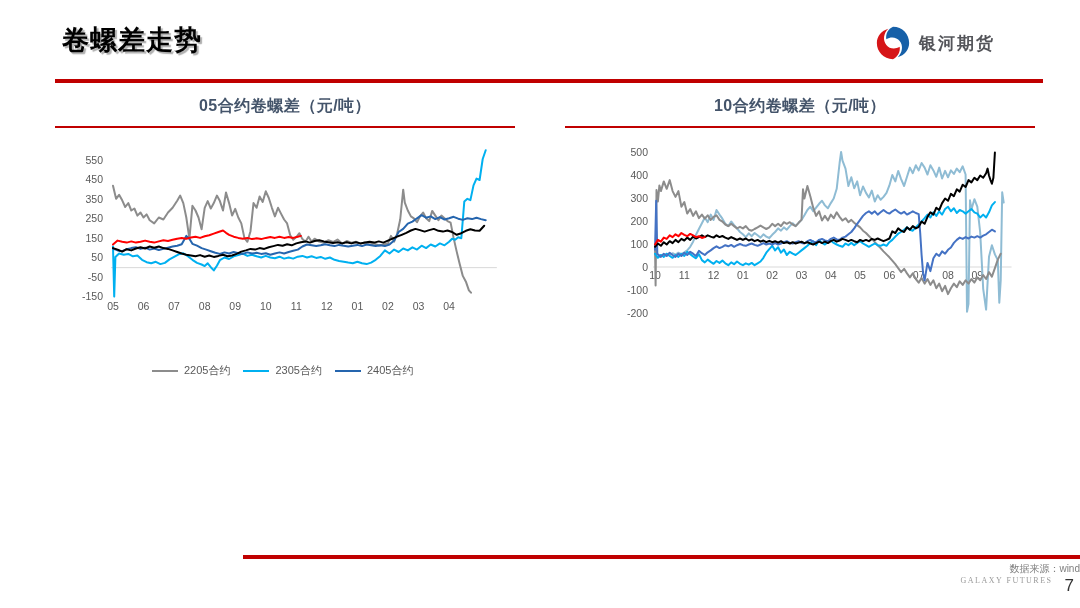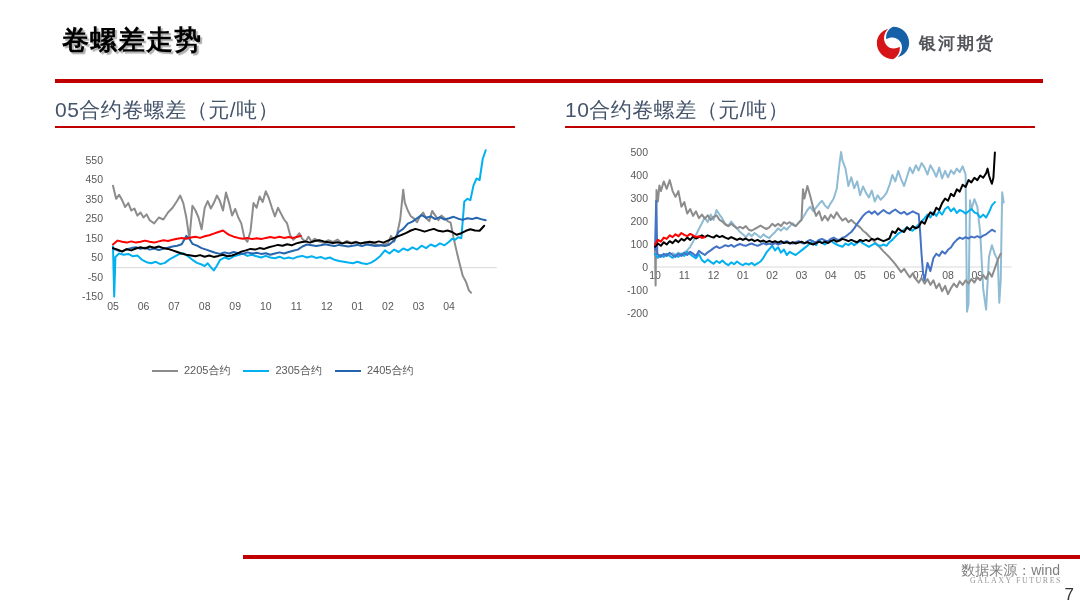--- a/index.html
+++ b/index.html
@@ -9,40 +9,40 @@
   }
   .slide-title{
     position:absolute;left:62px;top:22px;font-size:27px;font-weight:bold;color:#000;
     letter-spacing:1px;text-shadow:2px 2px 1px rgba(110,110,110,0.55);
   }
   .header-rule{position:absolute;left:55px;top:79px;width:988px;height:4px;background:#C00000;}
   .logo{position:absolute;left:874px;top:24px;display:flex;align-items:center;}
   .logo-mark{width:38px;height:38px;}
   .logo-text{font-size:17px;font-weight:bold;color:#54555A;margin-left:7px;letter-spacing:2px;}
   .chart-title{
-    position:absolute;top:96px;font-size:21px;font-weight:normal;color:#44546A;
-    text-align:left;letter-spacing:0.5px;
+    position:absolute;top:96px;font-size:16px;font-weight:bold;color:#44546A;
+    text-align:center;letter-spacing:0.5px;
   }
   .chart-title.left{left:55px;width:460px;}
   .chart-title.right{left:565px;width:470px;}
   .title-underline{position:absolute;top:126px;height:2px;background:#C00000;}
   .title-underline.left{left:55px;width:460px;}
   .title-underline.right{left:565px;width:470px;}
   .chart-svg{position:absolute;top:134px;}
   .chart-svg.left{left:50px;}
   .chart-svg.right{left:560px;}
   .legend{position:absolute;top:331px;font-size:11px;color:#595959;}
   .legend.left{left:152px;}
   .legend.right{left:688px;}
   .legend-row{display:flex;align-items:center;margin-bottom:10px;}
   .legend-item{display:flex;align-items:center;margin-right:13px;margin-top:32px;}
   .legend-swatch{width:26px;height:2px;margin-right:6px;flex:none;}
   .footer-rule{position:absolute;left:243px;top:555px;width:837px;height:4px;background:#C00000;}
-  .source-note{position:absolute;right:20px;top:562px;font-size:14px;color:#7F7F7F;}
-  .brand-line{position:absolute;right:6px;top:576px;display:flex;align-items:flex-end;flex-direction:column;}
+  .source-note{position:absolute;right:0;top:562px;font-size:10px;color:#7F7F7F;}
+  .brand-line{position:absolute;right:6px;top:576px;display:flex;align-items:flex-start;}
   .brand-text{font-family:"Liberation Serif","DejaVu Serif",serif;font-size:8px;letter-spacing:1.5px;color:#9A9A9A;margin-right:12px;}
   .page-num{font-size:17px;color:#333;}
   svg text{font-family:"Liberation Sans","DejaVu Sans",sans-serif;}
 </style>
 </head>
 <body>
 
 <div class="slide-title">卷螺差走势</div>
 
 <div class="logo">

